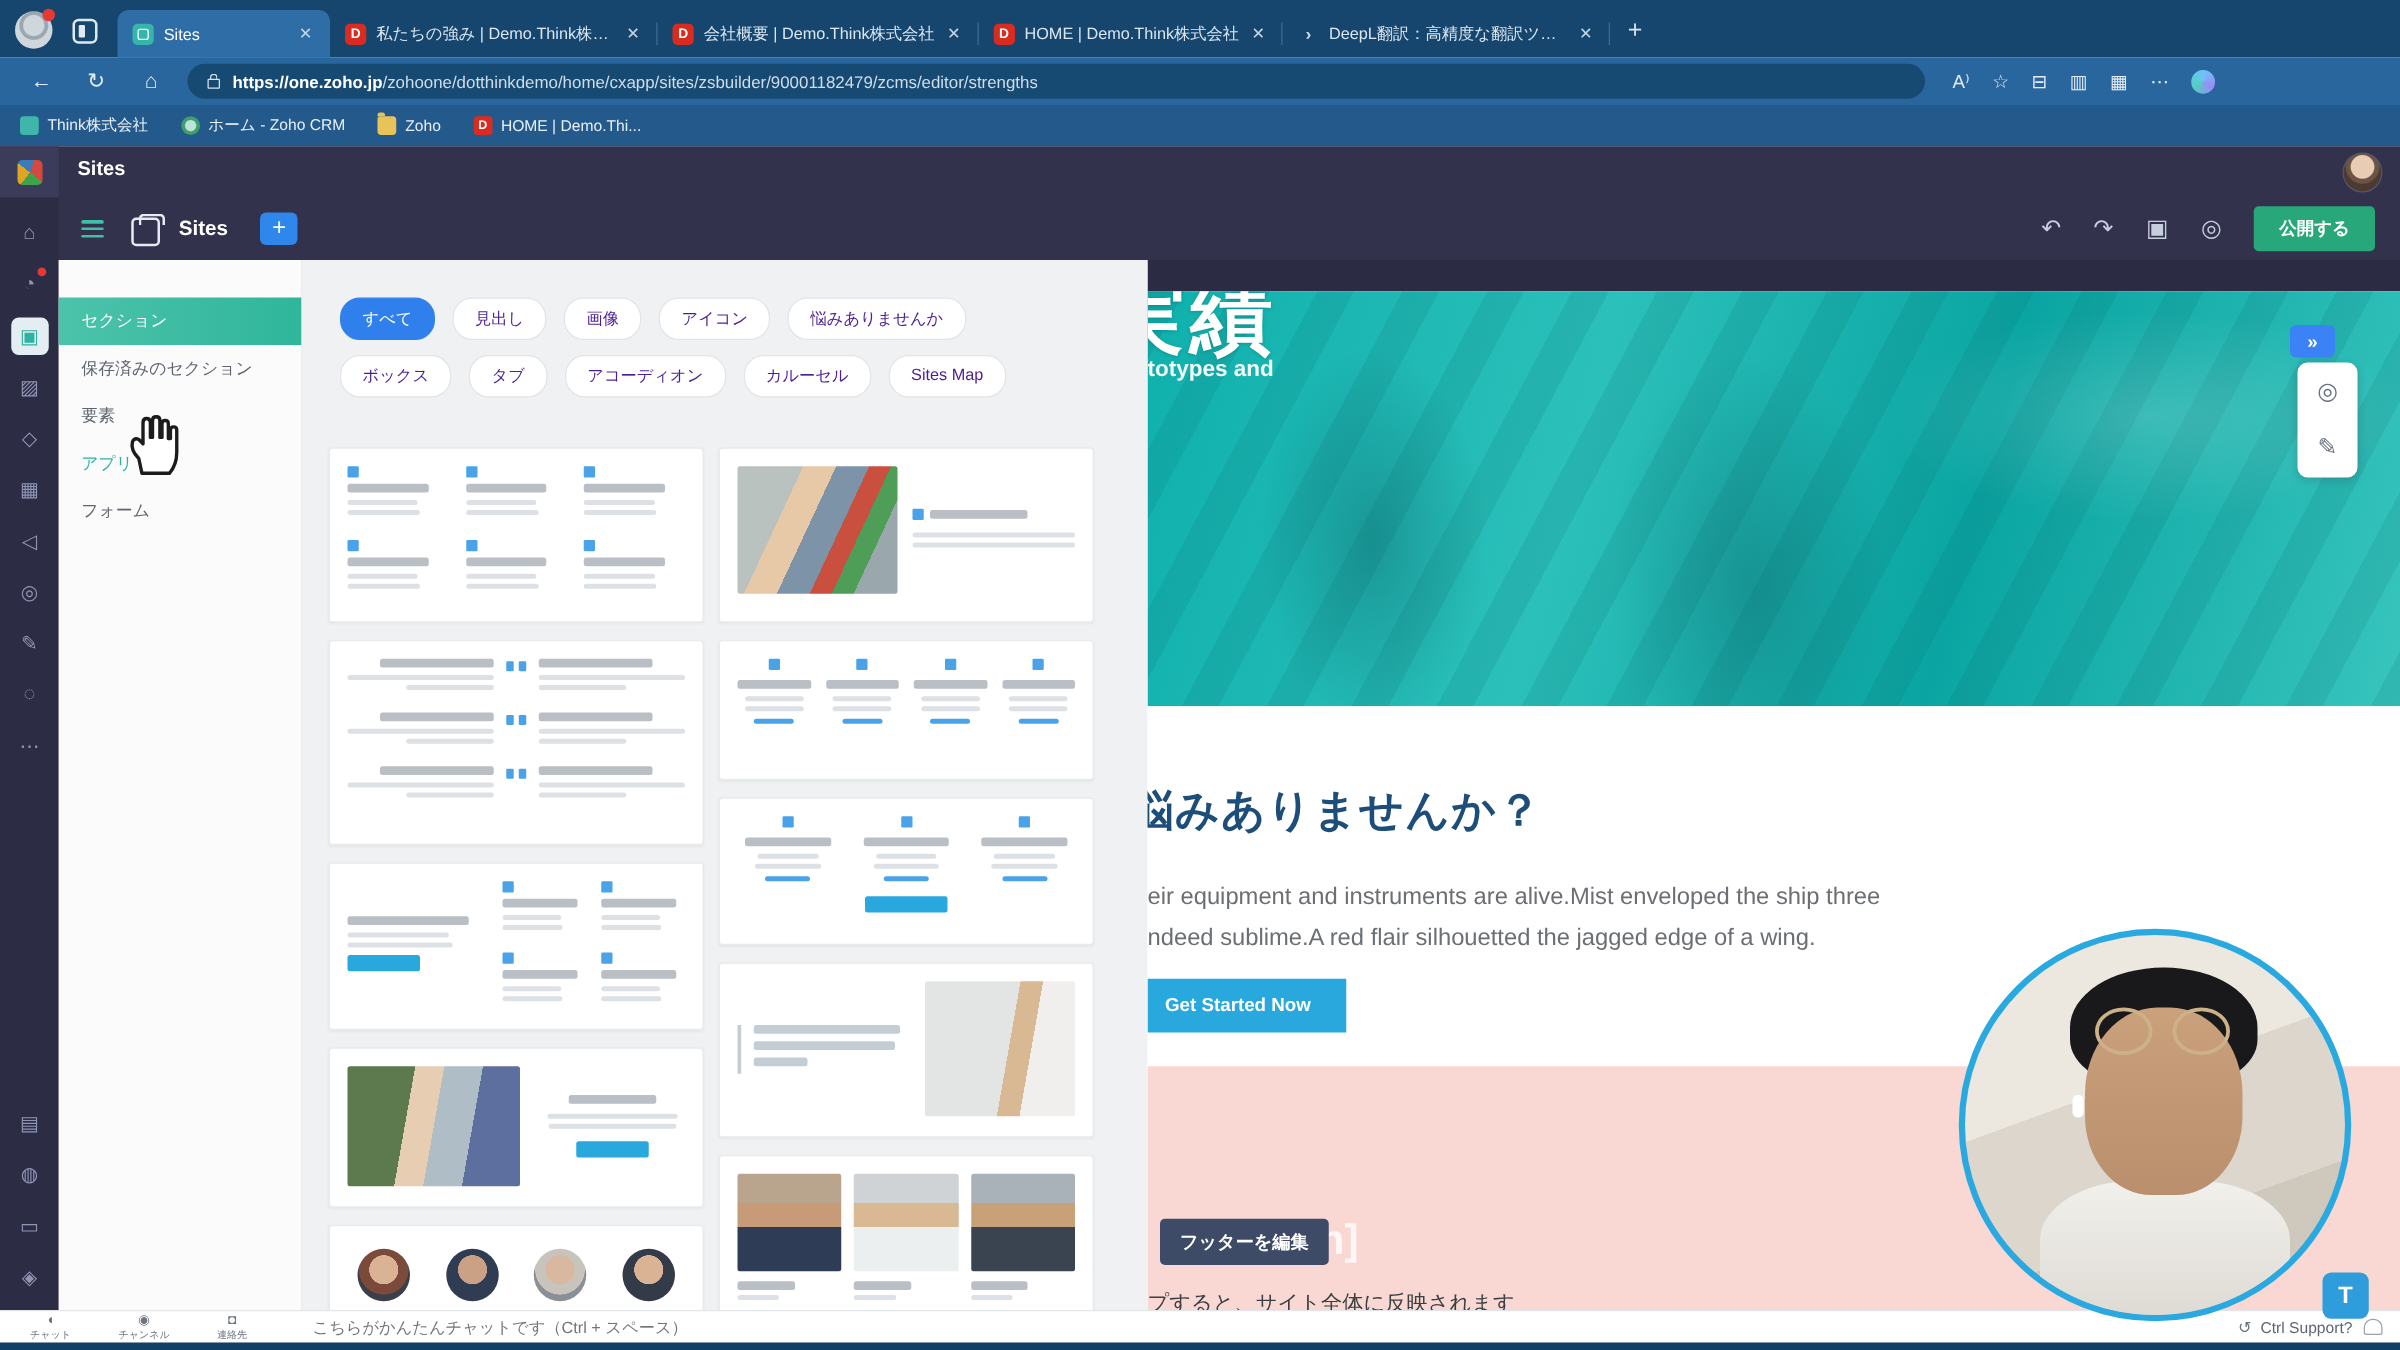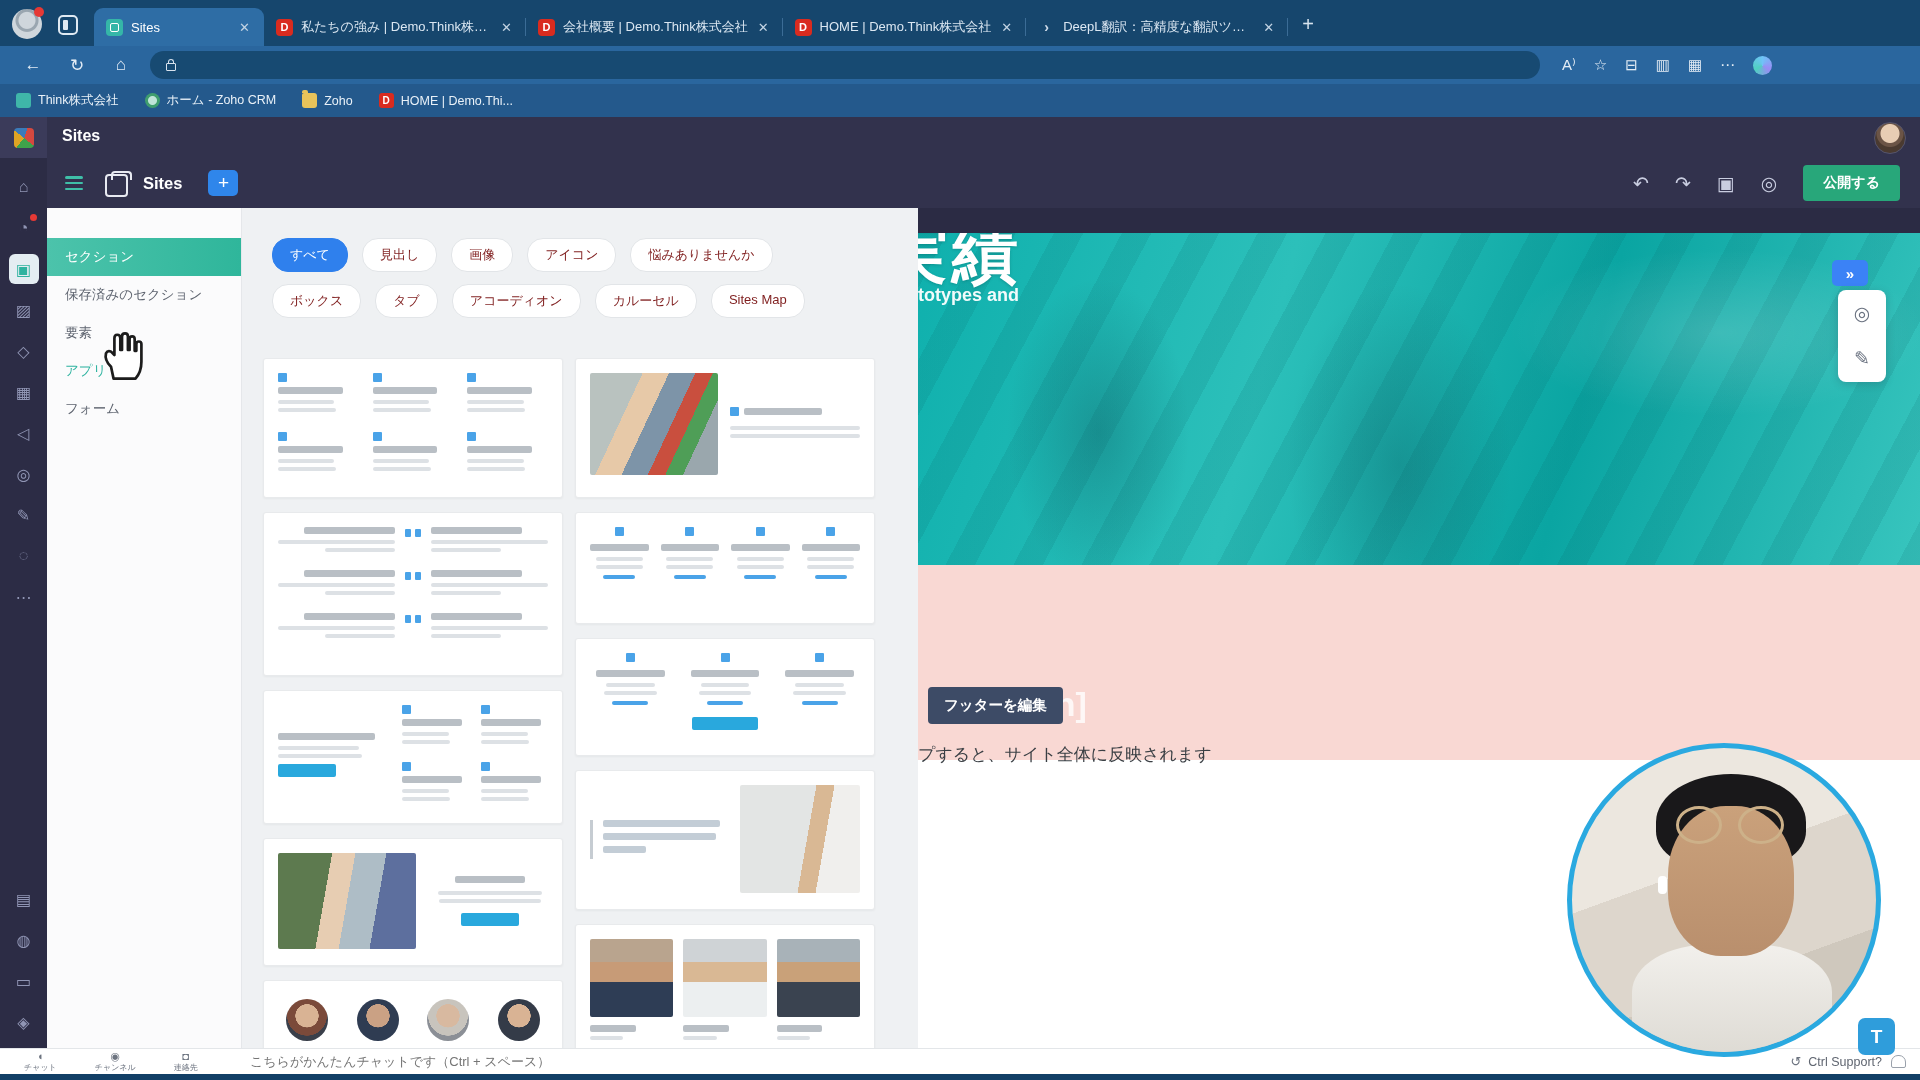--- a/index.html
+++ b/index.html
@@ -71,21 +71,21 @@
 
   
   .sidepanel { position:absolute; left:47px; top:208px; width:195px; height:840px; background:#fbfbfc; border-right:1px solid #e5e7ea; padding-top:30px; }
   .sp-item { font-size:13.5px; color:#5f6570; padding:10px 0 10px 18px; }
   .sp-item.active { background:linear-gradient(90deg,#4cc3ab,#2fb69b); color:#fff; }
   .sp-item.hover { color:#2fb3a0; }
 
   
   .mainpanel { position:absolute; left:242px; top:208px; width:676px; height:840px; background:#eff1f3; overflow:hidden; }
   .chips { padding:30px 0 0 30px; width:620px; display:flex; flex-wrap:wrap; gap:12px 14px; }
-  .chip { background:#fff; border:1px solid #e2e5e8; border-radius:16px; padding:7px 17px; font-size:13px; color:#7f1d1d; white-space:nowrap; }
+  .chip { background:#fff; border:1px solid #e2e5e8; border-radius:16px; padding:7px 17px; font-size:13px; color:#4c1d95; white-space:nowrap; }
   .chip.active { background:#2f80ed; border-color:#2f80ed; color:#fff; }
   .cards { display:flex; gap:12px; margin:40px 0 0 21px; }
   .cardcol { display:flex; flex-direction:column; gap:14px; width:300px; }
   .card { background:#fff; border:1px solid #e8eaec; border-radius:3px; box-shadow:0 1px 2px rgba(40,50,60,.05); padding:14px; overflow:hidden; }
 
   
   .sq { width:9px; height:9px; background:#4aa3e8; border-radius:1px; margin-bottom:5px; }
   .bar { height:7px; background:#b9bfc5; border-radius:2px; margin-bottom:6px; }
   .line { height:4px; background:#dde1e5; border-radius:2px; margin-bottom:4px; }
   .linkbar { height:3.5px; background:#4aa3e8; border-radius:2px; width:55%; margin-top:5px; }
@@ -191,20 +191,21 @@
     </div>
   <div class="newtab">+</div>
 </div>
 
 <div class="navrow">
   <div class="nav-ic">←</div>
   <div class="nav-ic">↻</div>
   <div class="nav-ic">⌂</div>
   <div class="urlpill">
     <span class="lock"></span>
+    <span class="url"><b>https://one.zoho.jp</b><span>/zohoone/dotthinkdemo/home/cxapp/sites/zsbuilder/90001182479/zcms/editor/strengths</span></span>
   </div>
   <div class="nav-right">
     <span>A⁾</span>
     <span>☆</span>
     <span>⊟</span>
     <span>▥</span>
     <span>▦</span>
     <span>⋯</span>
     <span class="copilot"></span>
   </div>
@@ -562,20 +563,28 @@
       </div>
   </div>
 </div>
 
 <div class="preview">
   <div class="hero-dark"></div>
   <div class="hero">
     <div class="hero-heading">実績</div>
     <div class="hero-sub">totypes and</div>
   </div>
+  <div class="sect-white">
+    <div class="sect-heading">悩みありませんか？</div>
+    <div class="sect-body">
+      <span>eir equipment and instruments are alive.Mist enveloped the ship three</span><br>
+      <span>ndeed sublime.A red flair silhouetted the jagged edge of a wing.</span>
+    </div>
+    <button class="cta">Get Started Now</button>
+  </div>
   <div class="sect-pink">
     <div class="pink-overlay">on]</div>
     <button class="footer-btn">フッターを編集</button>
     <div class="footer-note">プすると、サイト全体に反映されます</div>
   </div>
   <div class="floatpanel">
     <div class="fp-blue">»</div>
     <div class="fp-card">
       <span class="fp-ic">◎</span>
       <span class="fp-ic">✎</span>

